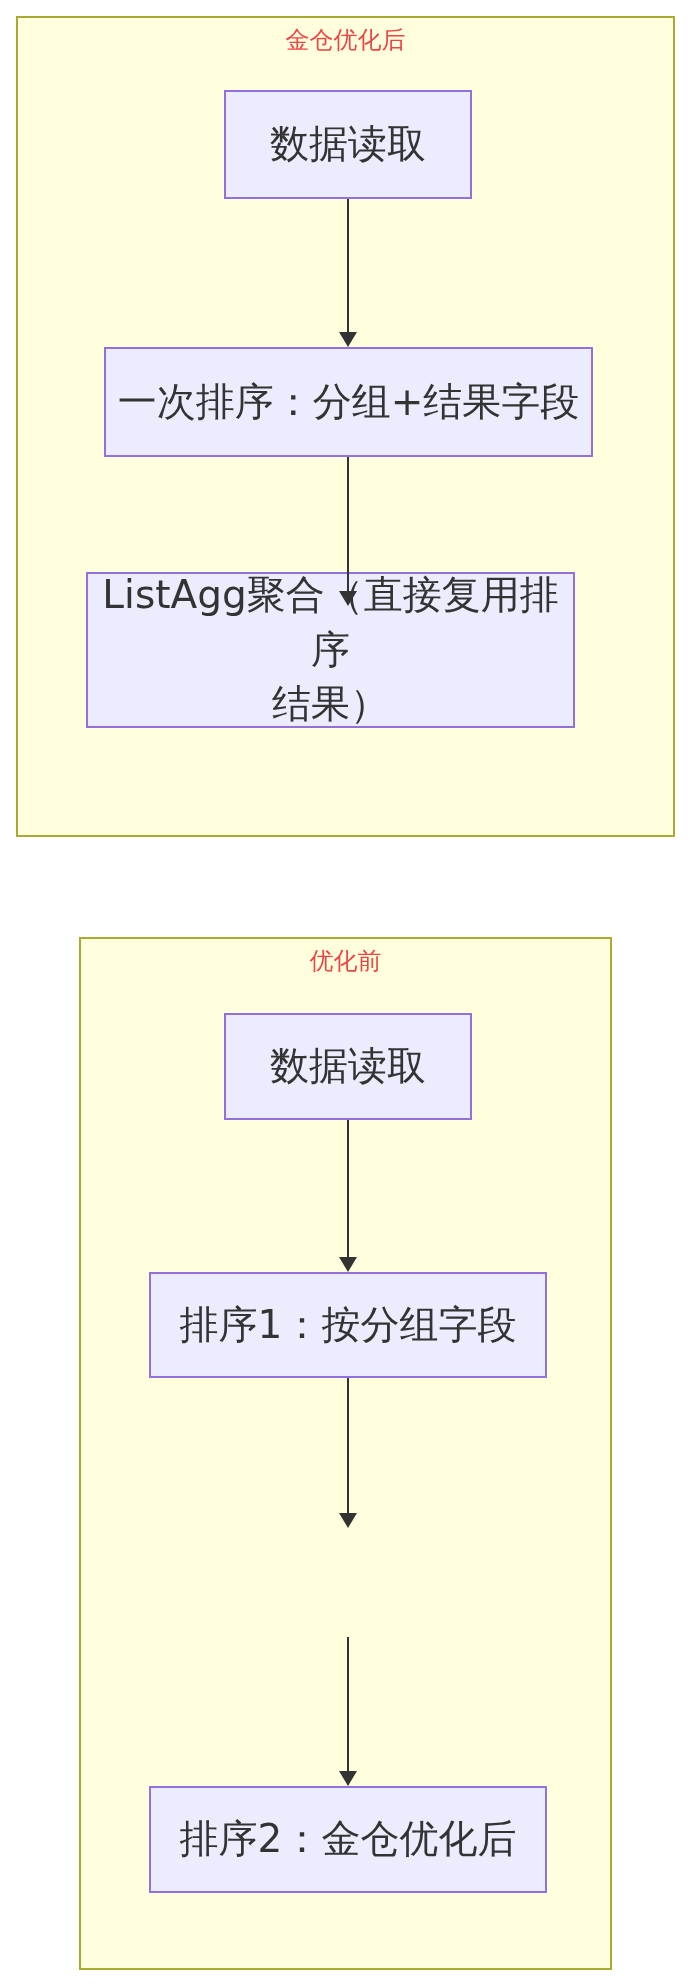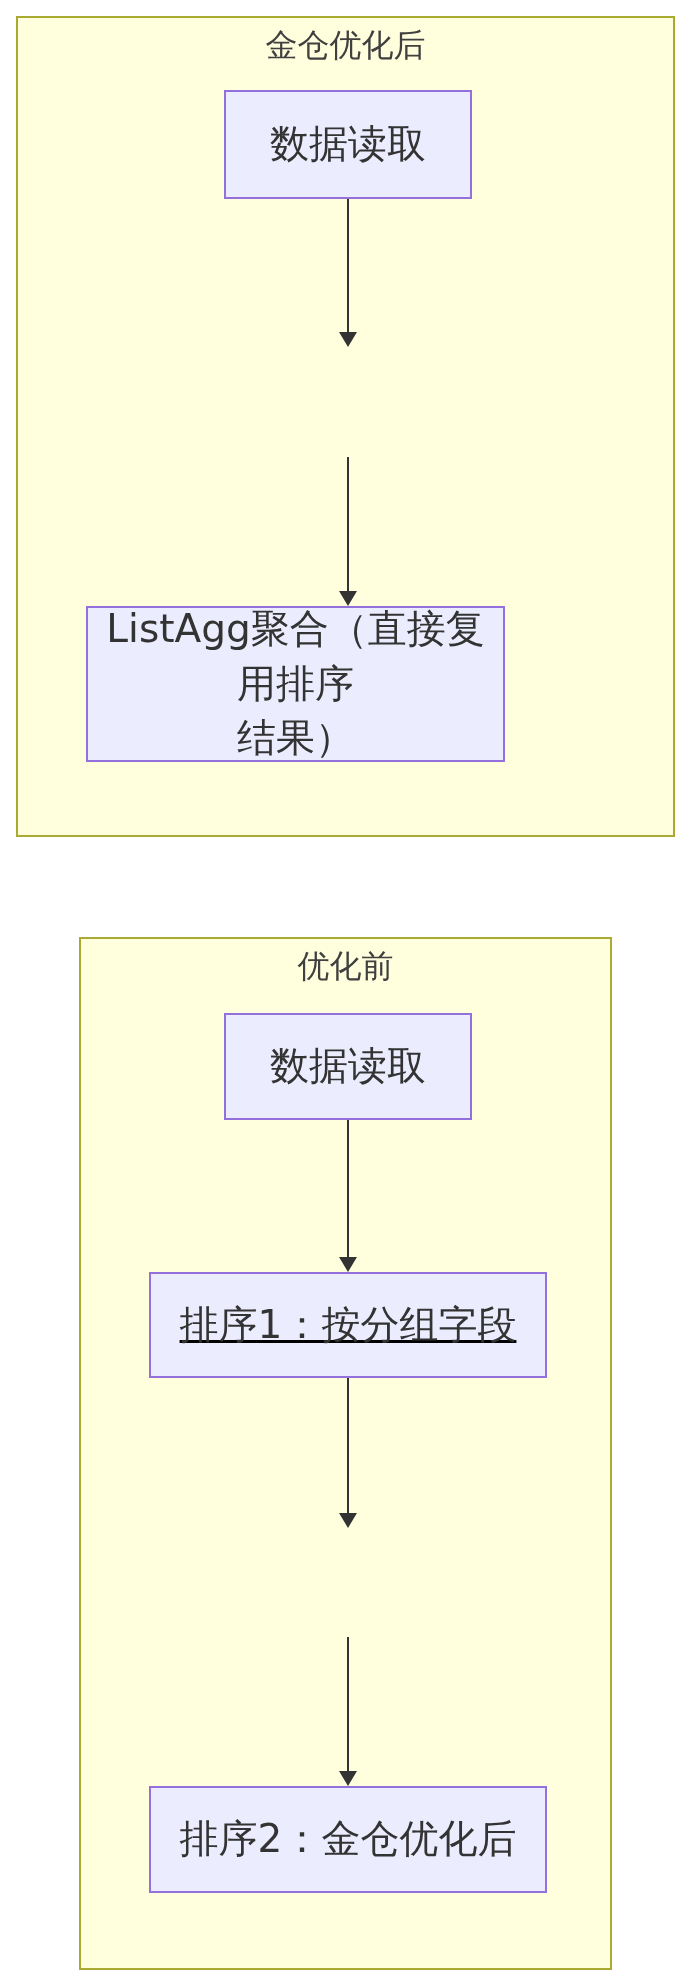--- a/index.html
+++ b/index.html
@@ -16,22 +16,22 @@
     background: #FFFFDE;
     border: 2px solid #AAAA33;
     box-sizing: border-box;
   }
   .subgraph-title {
     position: absolute;
     left: 0;
     top: 8px;
     width: 100%;
     text-align: center;
-    font-size: 32px;
-    color: #404040;
+    font-size: 24px;
+    color: #ef4444;
     line-height: 1.2;
   }
   .node {
     position: absolute;
     background: #ECECFF;
     border: 2px solid #9370DB;
     box-sizing: border-box;
     display: flex;
     align-items: center;
     justify-content: center;
@@ -68,37 +68,40 @@
   </div>
 
   <div class="subgraph" style="left:79px; top:937px; width:533px; height:1033px;padding-left:8px;">
     <div class="subgraph-title">优化前</div>
   </div>
 
   <div class="node" style="left:224px; top:90px; width:248px; height:109px;">
     <span class="node-label">数据读取</span>
   </div>
 
+  <div class="node" style="left:104px; top:347px; width:489px; height:110px;">
+    <span class="node-label">一次排序：分组+结果字段</span>
+  </div>
 
-  <div class="node" style="left:86px; top:606px; width:419px; height:156px;">
+  <div class="node" style="left:86px; top:572px; width:489px; height:156px;">
     <span class="node-label">ListAgg聚合（直接复用排序
 结果）</span>
   </div>
 
   <div class="edge-line" style="left:347px; top:199px; height:134px;"></div>
   <div class="arrowhead" style="left:339px; top:332px;"></div>
 
   <div class="edge-line" style="left:347px; top:457px; height:135px;"></div>
   <div class="arrowhead" style="left:339px; top:591px;"></div>
 
   <div class="node" style="left:224px; top:1013px; width:248px; height:107px;">
     <span class="node-label">数据读取</span>
   </div>
 
-  <div class="node" style="left:149px; top:1272px; width:398px; height:106px;text-decoration:underline;">
+  <div class="node" style="left:149px; top:1272px; width:398px; height:106px;">
     <span class="node-label">排序1：按分组字段</span>
   </div>
 
 
   <div class="node" style="left:149px; top:1786px; width:398px; height:107px;">
     <span class="node-label">排序2：金仓优化后</span>
   </div>
 
   <div class="edge-line" style="left:347px; top:1120px; height:137px;"></div>
   <div class="arrowhead" style="left:339px; top:1257px;"></div>

